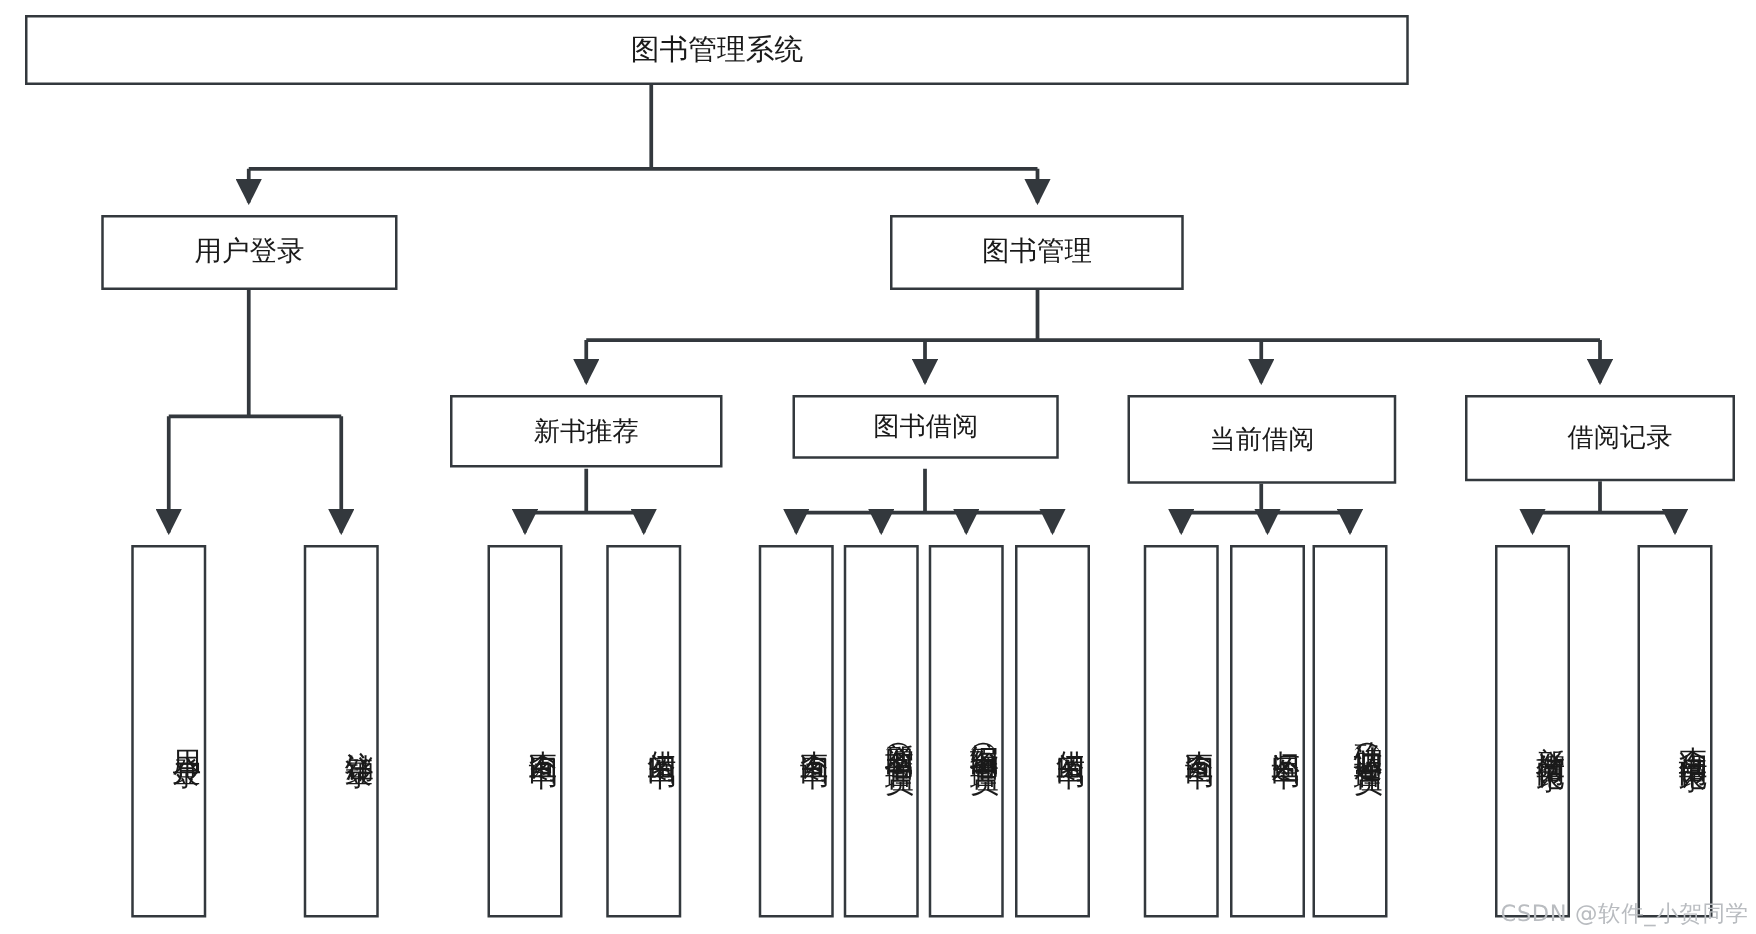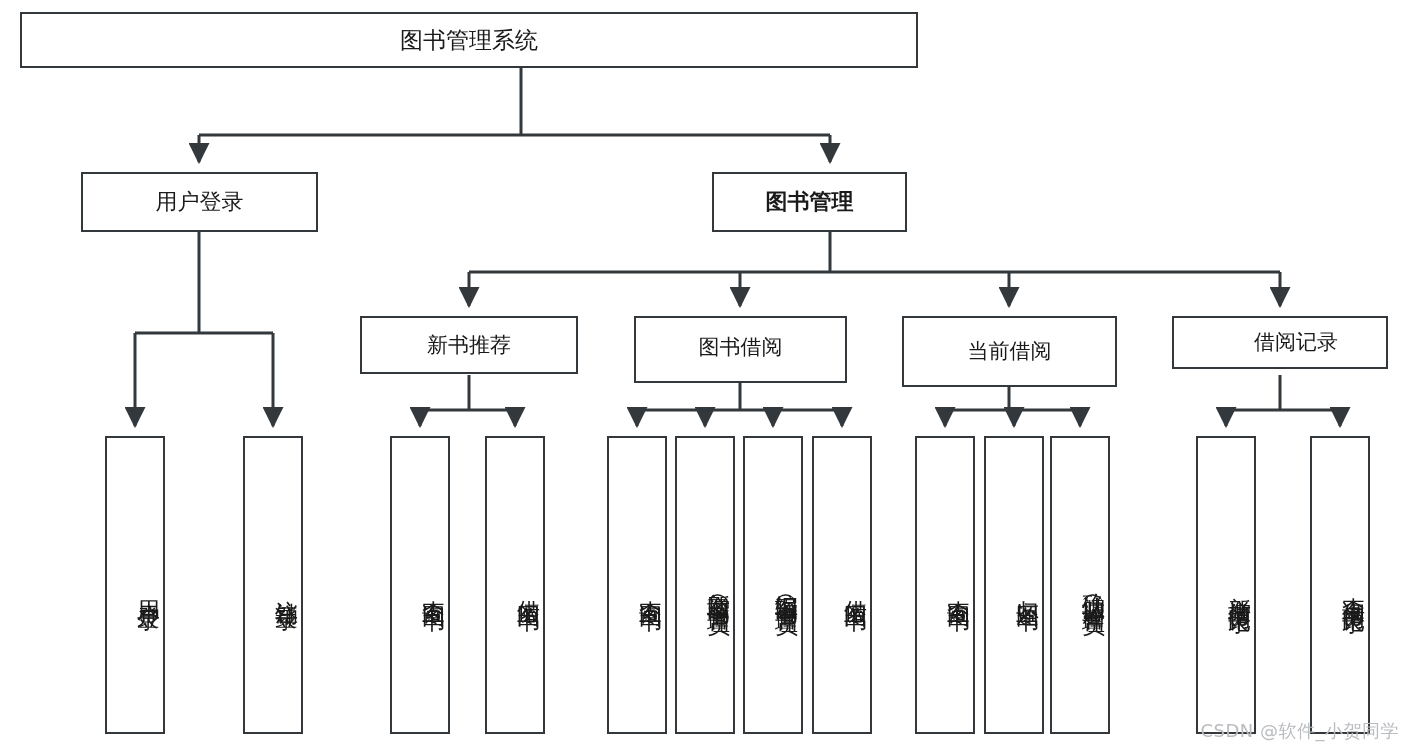--- a/index.html
+++ b/index.html
@@ -116,33 +116,33 @@
       <path d="M 1014 410 L 1014 426" marker-end="url(#arrow)"></path>
       <path d="M 1080 410 L 1080 426" marker-end="url(#arrow)"></path>
 
       <path d="M 1280 375 L 1280 410"></path>
       <path d="M 1226 410 L 1340 410"></path>
       <path d="M 1226 410 L 1226 426" marker-end="url(#arrow)"></path>
       <path d="M 1340 410 L 1340 426" marker-end="url(#arrow)"></path>
     </g>
   </svg>
 
-  <div class="node root" style="left:20px; top:12px; width:898px; height:56px;">图书管理系统</div>
+  <div class="node root" style="left:20px; top:12px; width:1107px; height:56px;">图书管理系统</div>
 
   <div class="node lvl1" style="left:81px; top:172px; width:237px; height:60px;">用户登录</div>
 
-  <div class="node lvl1" style="left:712px; top:172px; width:195px; height:60px;font-weight:bold;">图书管理</div>
+  <div class="node lvl1" style="left:712px; top:172px; width:235px; height:60px;">图书管理</div>
 
   <div class="node lvl2" style="left:360px; top:316px; width:218px; height:58px;">新书推荐</div>
 
-  <div class="node lvl2" style="left:634px; top:316px; width:213px; height:67px;font-family:Liberation Mono, monospace;">图书借阅</div>
+  <div class="node lvl2" style="left:634px; top:316px; width:213px; height:51px;">图书借阅</div>
 
   <div class="node lvl2" style="left:902px; top:316px; width:215px; height:71px;">当前借阅</div>
 
-  <div class="node lvl2" style="left:1172px; top:316px; width:216px; height:53px;padding-left:32px;">借阅记录</div>
+  <div class="node lvl2" style="left:1172px; top:316px; width:216px; height:69px;padding-left:32px;">借阅记录</div>
 
   <div class="node leaf" style="left:105px; top:436px; width:60px; height:298px;">
     <span class="leaf-text">用户登录</span>
   </div>
 
   <div class="node leaf" style="left:243px; top:436px; width:60px; height:298px;">
     <span class="leaf-text">注销登录</span>
   </div>
 
   <div class="node leaf" style="left:390px; top:436px; width:60px; height:298px;">

